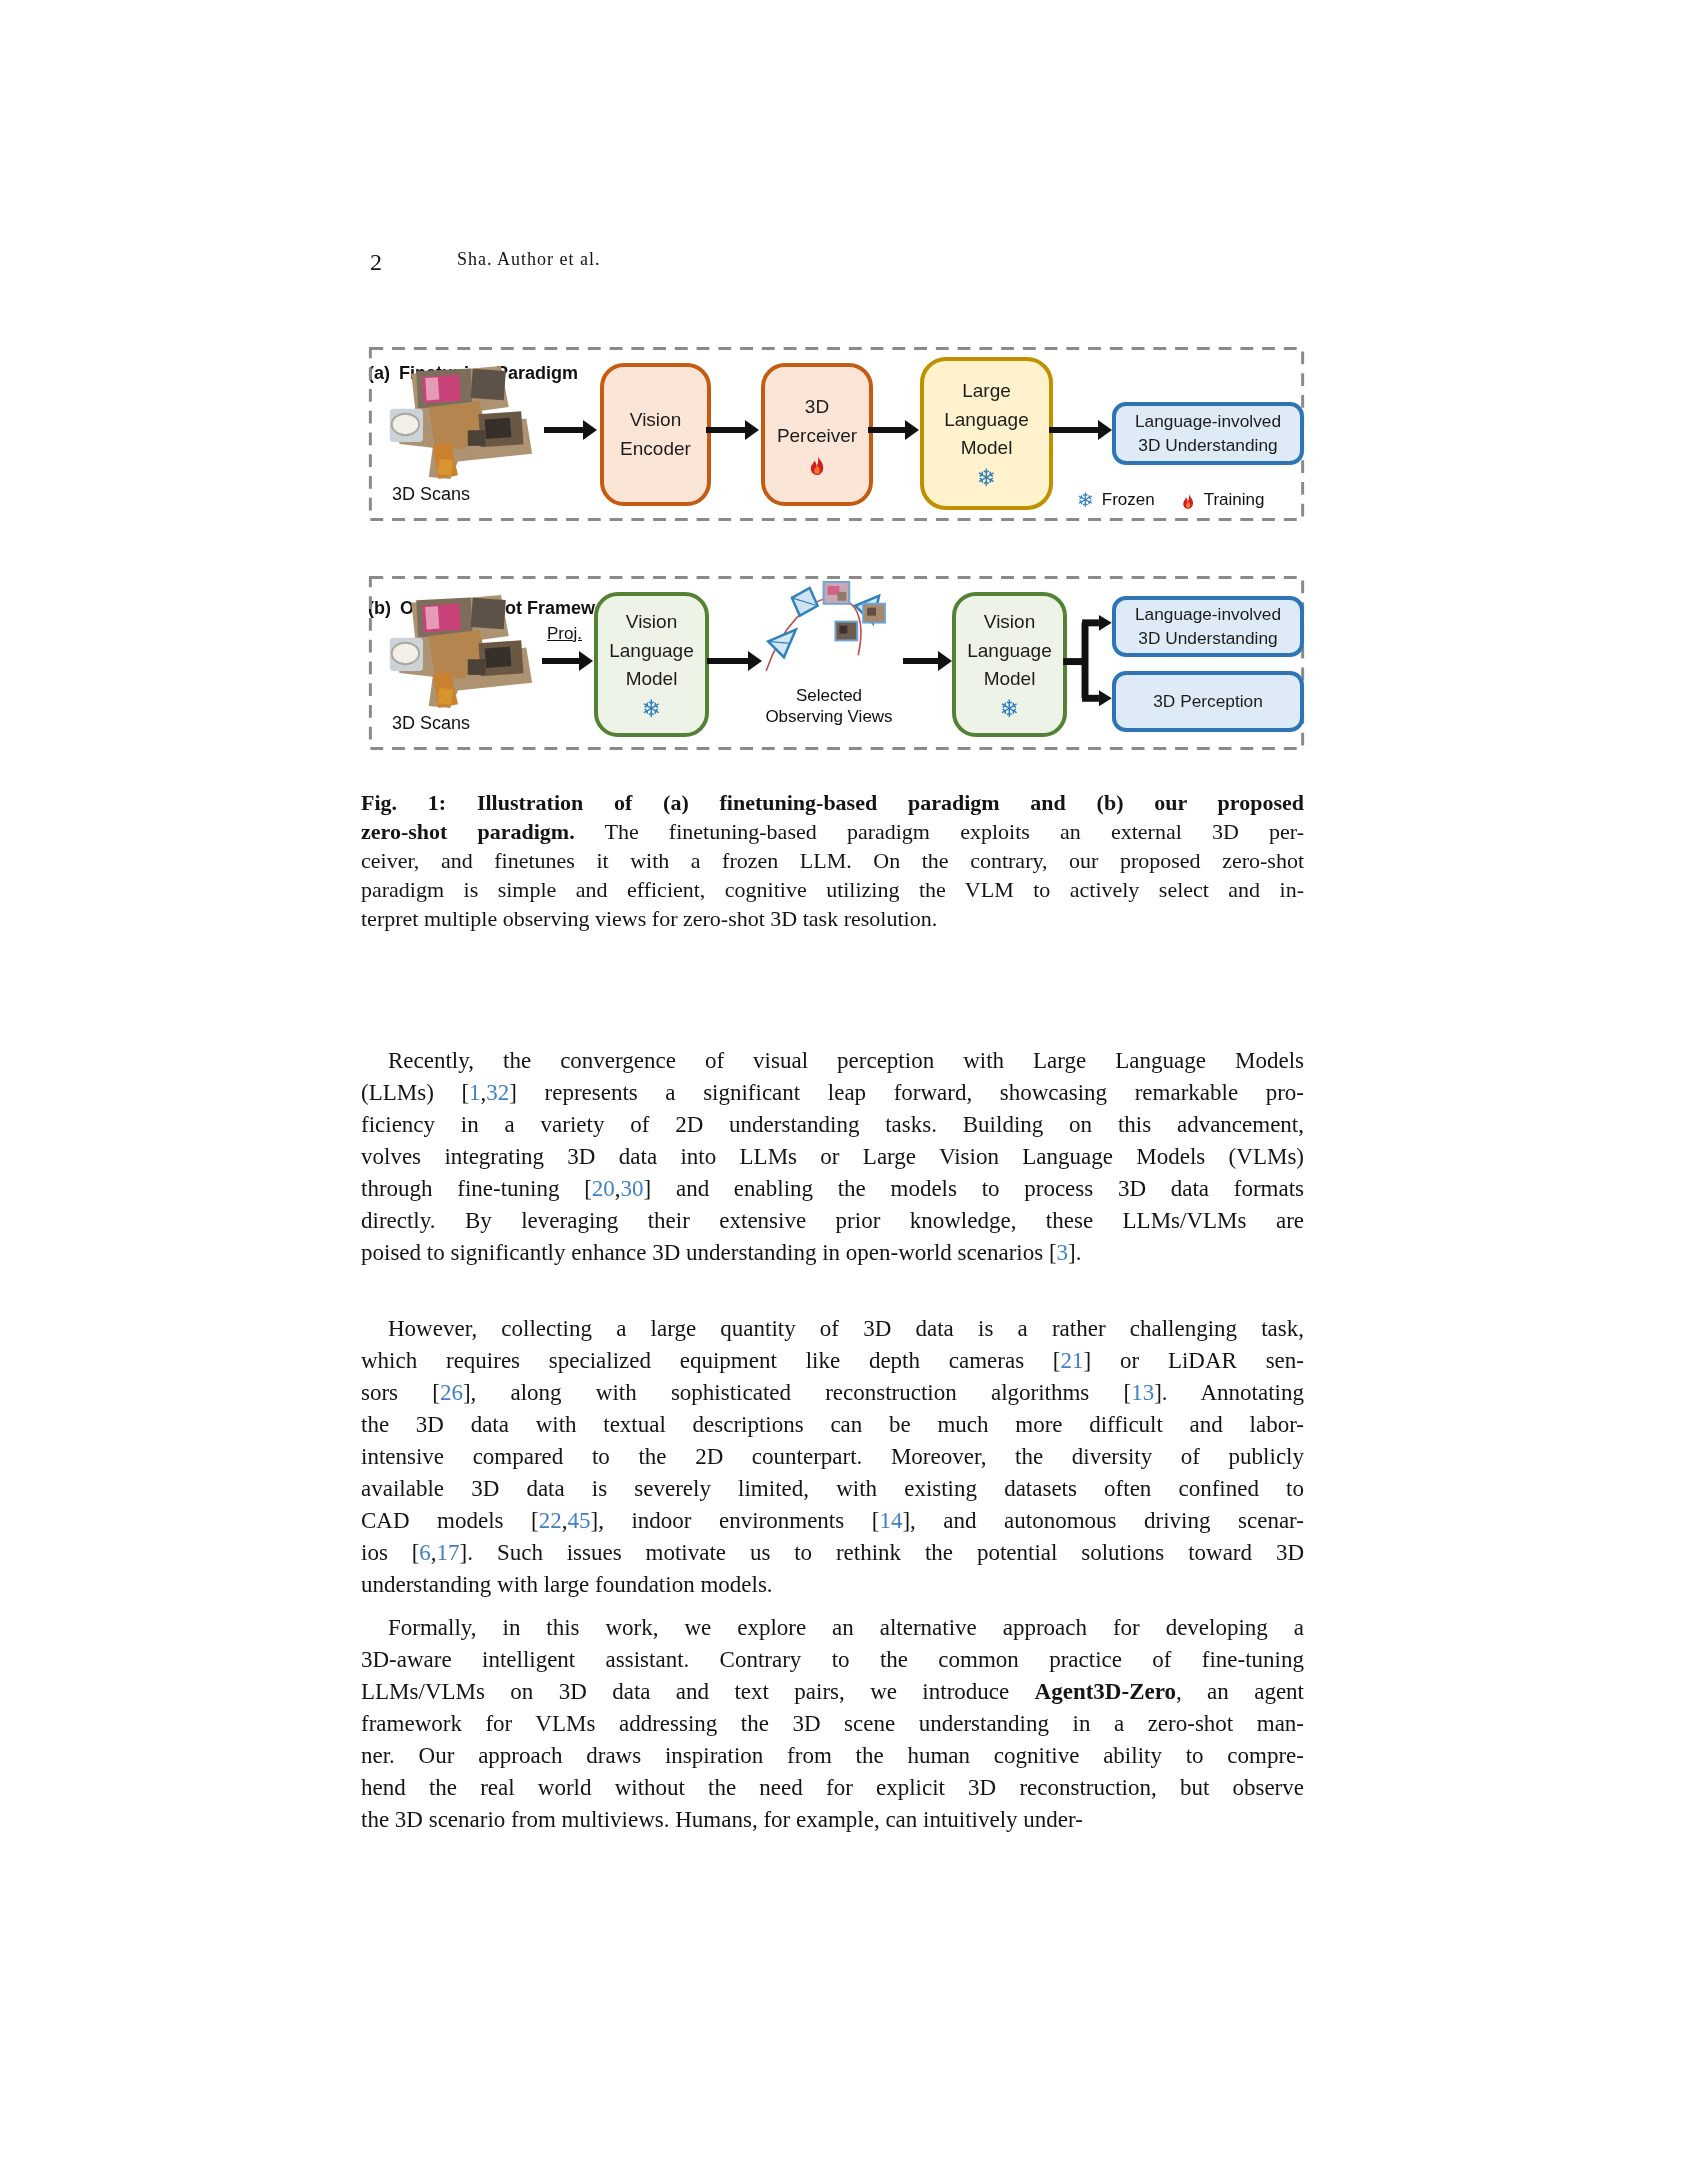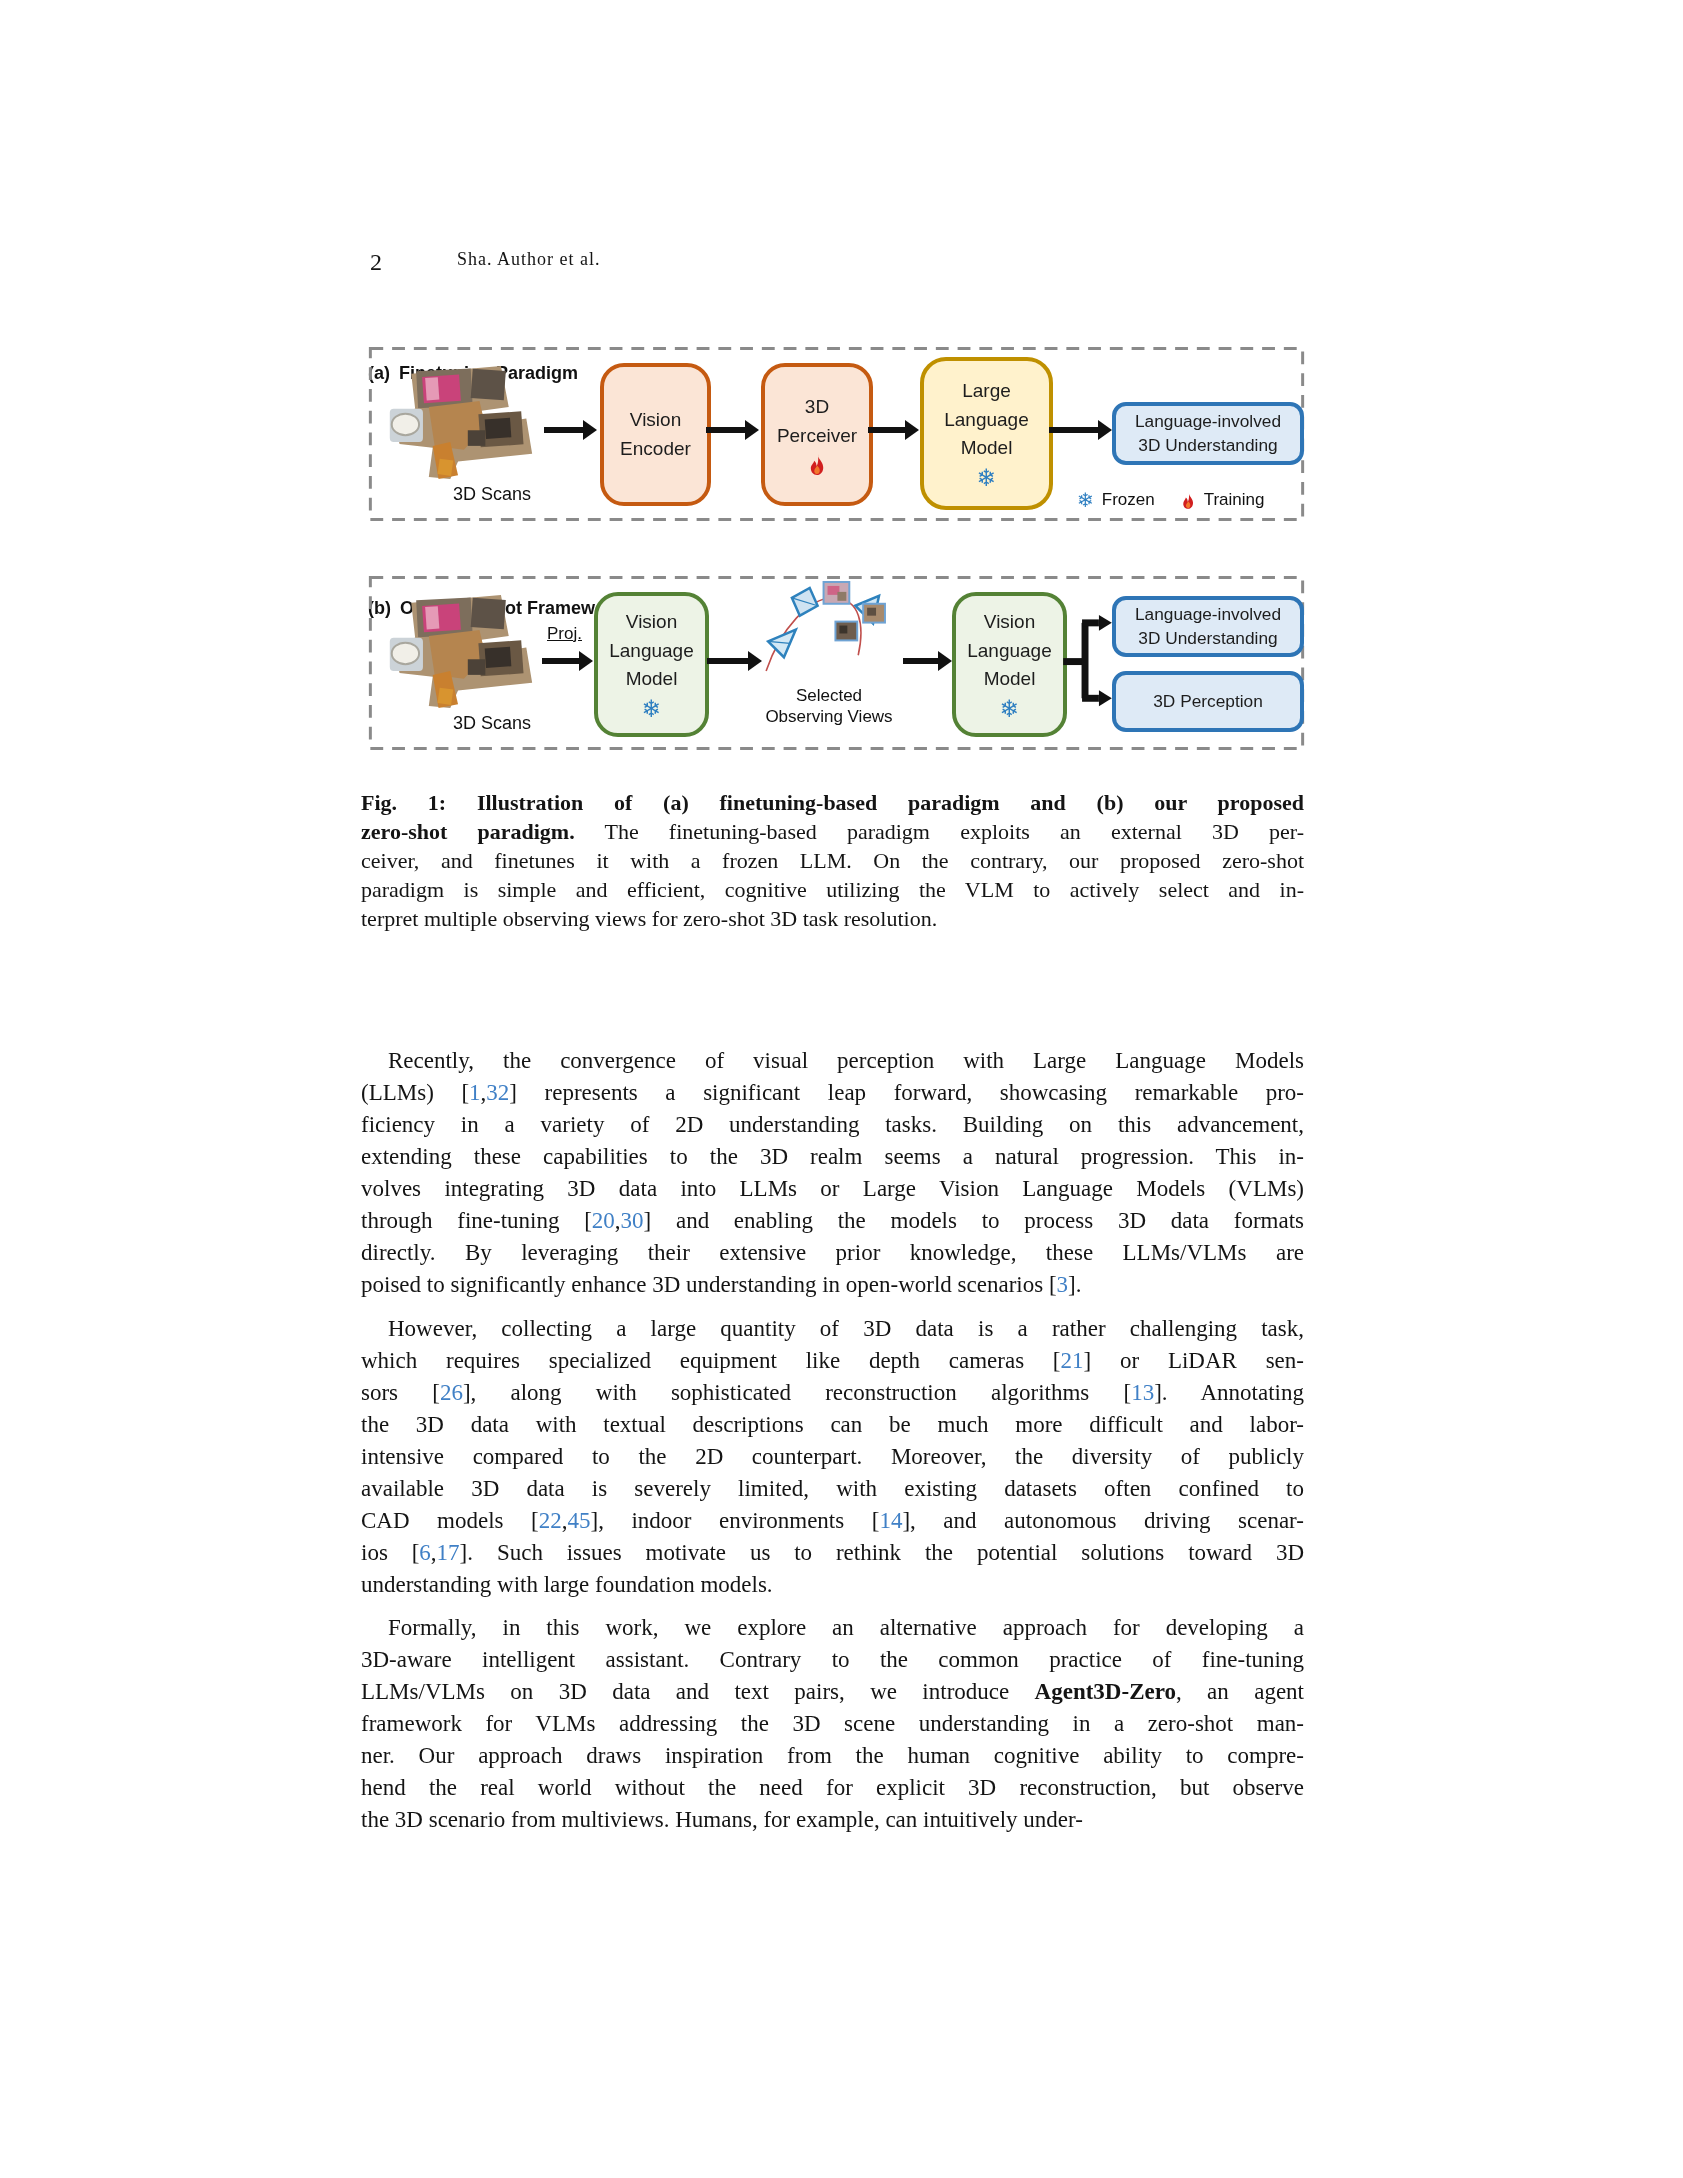--- a/index.html
+++ b/index.html
@@ -25,21 +25,21 @@
   .fbox.blue{background:var(--output-fill,#DEEAF6);border:4px solid var(--output-border,#2E75B6);
              border-radius:14px;font-size:17.3px;line-height:1.35;}
 
   .harrow{position:absolute;height:6px;background:#111;}
   .harrow::after{content:"";position:absolute;right:-13px;top:-7px;width:0;height:0;
                  border-left:14px solid #111;border-top:10px solid transparent;border-bottom:10px solid transparent;}
 
   .snow{color:var(--frozen-icon,#2F7FC1);font-family:"DejaVu Sans",sans-serif;line-height:1;font-size:24px;margin-top:3px;}
   .flame{width:19px;height:23px;margin-top:3px;}
   .scanimg{position:absolute;left:14px;top:14px;width:156px;height:121px;}
-  .scanlabel{position:absolute;left:24px;top:137px;width:139px;text-align:right;
+  .scanlabel{position:absolute;left:24px;top:137px;width:139px;text-align:left;
              font-family:"Liberation Sans",sans-serif;font-size:18px;color:#111;}
   .legend{position:absolute;display:flex;align-items:center;font-family:"Liberation Sans",sans-serif;font-size:17px;color:#111;}
   .legend .snow{font-size:20px;margin:0 8px 0 0;}
   .legend .flame{width:15px;height:19px;margin:0 8px 0 26px;}
   .projlabel{position:absolute;left:170px;top:48px;width:53px;text-align:center;
              font-family:"Liberation Sans",sans-serif;font-size:17px;color:#111;text-decoration:underline;}
   .viewslabel{position:absolute;left:362px;top:109px;width:198px;text-align:center;
               font-family:"Liberation Sans",sans-serif;font-size:17px;line-height:21px;color:#111;}
   .connector{position:absolute;}
 
@@ -222,21 +222,20 @@
       <div class="tline"><strong>zero-shot paradigm.</strong> The finetuning-based paradigm exploits an external 3D per-</div>
       <div class="tline">ceiver, and finetunes it with a frozen LLM. On the contrary, our proposed zero-shot</div>
       <div class="tline">paradigm is simple and efficient, cognitive utilizing the VLM to actively select and in-</div>
       <div class="tline last">terpret multiple observing views for zero-shot 3D task resolution.</div>
     </div>
 
   <div class="para" style="top:1045px">
       <div class="tline">Recently, the convergence of visual perception with Large Language Models</div>
       <div class="tline">(LLMs) [<span class="cite">1</span>,<span class="cite">32</span>] represents a significant leap forward, showcasing remarkable pro-</div>
       <div class="tline">ficiency in a variety of 2D understanding tasks. Building on this advancement,</div>
-      <div class="tline">extending these capabilities to the 3D realm seems a natural progression. This in-</div>
       <div class="tline">volves integrating 3D data into LLMs or Large Vision Language Models (VLMs)</div>
       <div class="tline">through fine-tuning [<span class="cite">20</span>,<span class="cite">30</span>] and enabling the models to process 3D data formats</div>
       <div class="tline">directly. By leveraging their extensive prior knowledge, these LLMs/VLMs are</div>
       <div class="tline last">poised to significantly enhance 3D understanding in open-world scenarios [<span class="cite">3</span>].</div>
     </div>
   <div class="para" style="top:1313px">
       <div class="tline">However, collecting a large quantity of 3D data is a rather challenging task,</div>
       <div class="tline">which requires specialized equipment like depth cameras [<span class="cite">21</span>] or LiDAR sen-</div>
       <div class="tline">sors [<span class="cite">26</span>], along with sophisticated reconstruction algorithms [<span class="cite">13</span>]. Annotating</div>
       <div class="tline">the 3D data with textual descriptions can be much more difficult and labor-</div>

